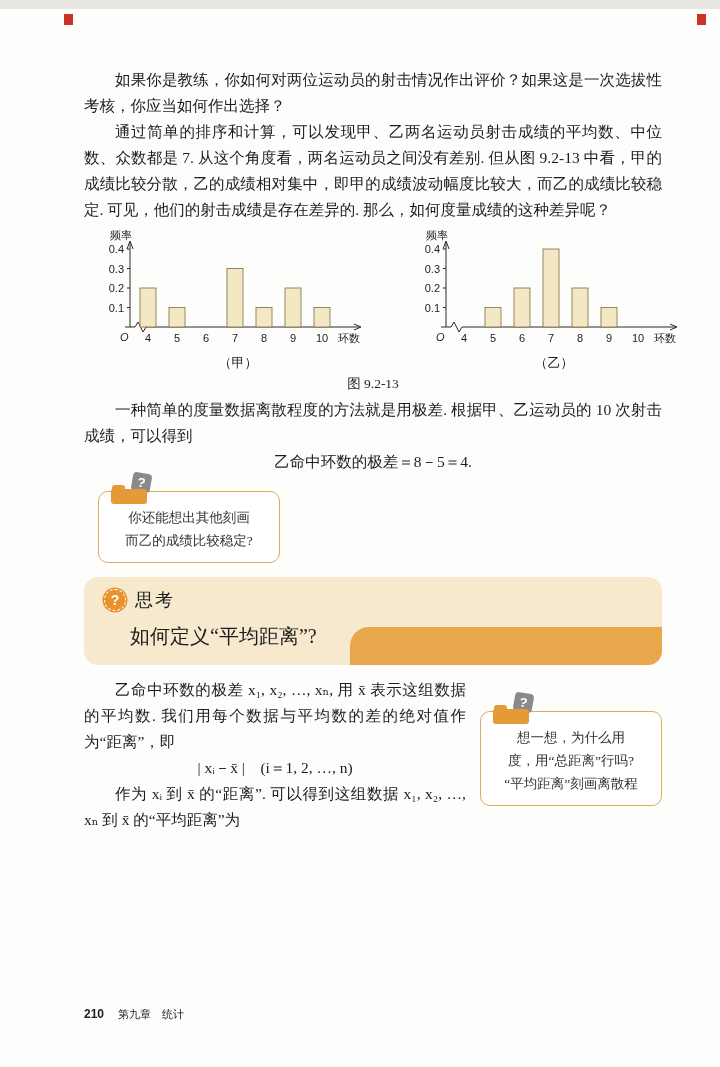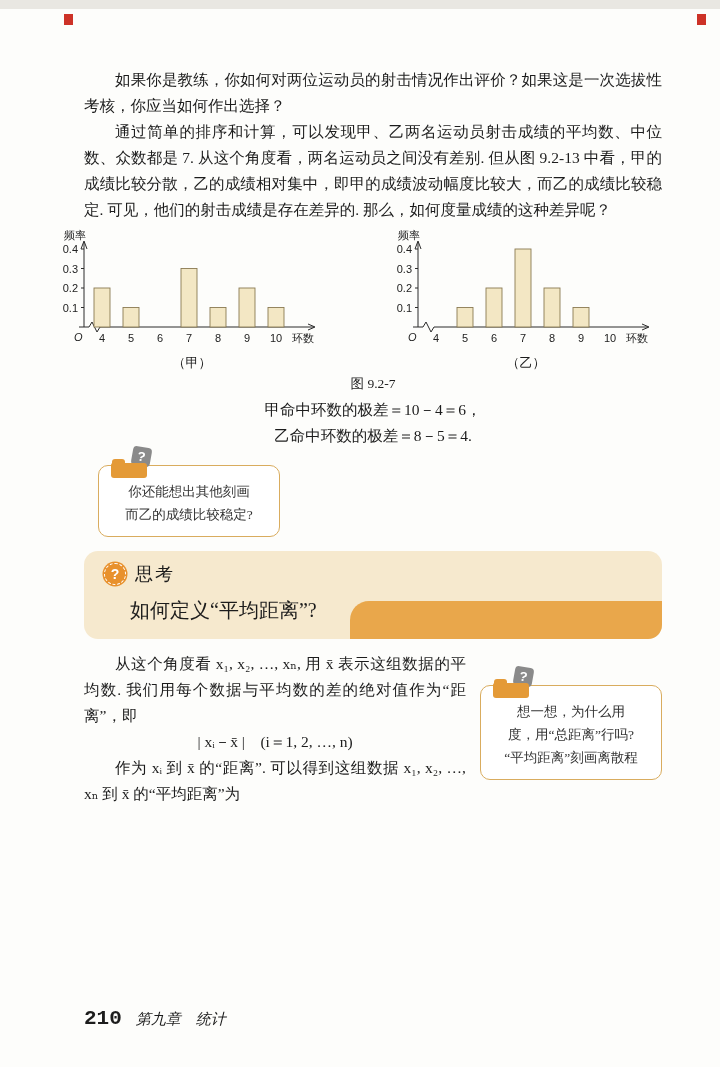--- a/index.html
+++ b/index.html
@@ -13,21 +13,21 @@
   .corner-mark.left { left:64px; }
   .corner-mark.right { left:697px; }
 
   .content { padding:58px 58px 0 84px; }
 
   .para { font-size:15.5px; line-height:26px; text-indent:2em; text-align:justify; }
   .formula-line { font-size:15.5px; line-height:26px; text-align:center; }
 
   
   .figure { margin:6px 0 4px; }
-  .charts-row { display:flex; justify-content:flex-end; gap:44px; }
+  .charts-row { display:flex; justify-content:space-between; gap:26px; }
   .chart-wrap { width:290px; }
   svg text { font-family:"Liberation Sans","DejaVu Sans",sans-serif; }
   .chart-caption { text-align:center; font-size:13px; line-height:16px; padding-left:18px; }
   .figure-caption { text-align:center; font-size:13.5px; line-height:18px; margin-top:4px; }
 
   
   .row { display:flex; align-items:flex-start; }
   .col-left { flex:1; min-width:0; }
 
   .callout {
@@ -63,22 +63,22 @@
     width:22px; height:22px; border-radius:50%; background:#e8912d; color:#fff;
     font-weight:bold; text-align:center; line-height:21px; font-size:14px;
     border:1.5px dashed #fff; box-shadow:0 0 0 1.5px #e8912d;
     font-family:"Liberation Sans",sans-serif;
   }
   .think-title { font-weight:normal; font-size:18px; letter-spacing:2px; }
   .think-question { position:relative; margin-top:11px; padding-left:26px; font-size:20px; }
 
   
   .footer { position:absolute; left:84px; top:998px; display:flex; align-items:baseline; gap:14px; }
-  .page-num { font-weight:bold; font-size:21px; font-family:Liberation Mono, monospace; }
-  .chapter { font-size:15px;font-style:italic; }
+  .page-num { font-weight:bold; font-size:12px; font-family:Liberation Sans, sans-serif; }
+  .chapter { font-size:11px; }
 </style>
 </head>
 <body>
 
 <div class="page">
   <div class="corner-mark left"></div>
   <div class="corner-mark right"></div>
 
   <div class="content">
 
@@ -150,24 +150,24 @@
               <rect x="172" y="59" width="16" height="39" fill="#f3e7c4" stroke="#8a7a52" stroke-width="0.9"></rect>
               <text x="180" y="113" font-size="11" text-anchor="middle" fill="#222">8</text>
               <rect x="201" y="78.5" width="16" height="19.5" fill="#f3e7c4" stroke="#8a7a52" stroke-width="0.9"></rect>
               <text x="209" y="113" font-size="11" text-anchor="middle" fill="#222">9</text>
               <text x="238" y="113" font-size="11" text-anchor="middle" fill="#222">10</text>
               <text x="265" y="113" font-size="11" text-anchor="middle" fill="#222">环数</text>
             </svg>
           <div class="chart-caption">（乙）</div>
         </div>
       </div>
-      <div class="figure-caption">图 9.2-7</div>
-    </div>
-
-    <div class="formula-line">甲命中环数的极差＝10－4＝6，</div>
+      <div class="figure-caption">图 9.2-13</div>
+    </div>
+
+    <p class="para">一种简单的度量数据离散程度的方法就是用极差. 根据甲、乙运动员的 10 次射击成绩，可以得到</p>
     <div class="formula-line">乙命中环数的极差＝8－5＝4.</div>
 
     <div class="row">
       <div class="callout callout-1">
         <div class="callout-tab">
           <div class="qcard">?</div>
           <div class="folder"></div>
         </div>
         <div class="line">你还能想出其他刻画</div>
         <div class="line">而乙的成绩比较稳定?</div>
@@ -178,21 +178,21 @@
       <div class="think-band"></div>
       <div class="think-header">
         <span class="qcircle">?</span>
         <span class="think-title">思考</span>
       </div>
       <div class="think-question">如何定义“平均距离”?</div>
     </div>
 
     <div class="row">
       <div class="col-left">
-        <p class="para">从这个角度看 x₁, x₂, …, xₙ, 用 x̄ 表示这组数据的平均数. 我们用每个数据与平均数的差的绝对值作为“距离”，即</p>
+        <p class="para">乙命中环数的极差 x₁, x₂, …, xₙ, 用 x̄ 表示这组数据的平均数. 我们用每个数据与平均数的差的绝对值作为“距离”，即</p>
         <div class="formula-line">| xᵢ－x̄ |　(i＝1, 2, …, n)</div>
         <p class="para">作为 xᵢ 到 x̄ 的“距离”. 可以得到这组数据 x₁, x₂, …, xₙ 到 x̄ 的“平均距离”为</p>
       </div>
       <div class="callout callout-2">
         <div class="callout-tab">
           <div class="qcard">?</div>
           <div class="folder"></div>
         </div>
         <div class="line">想一想，为什么用</div>
         <div class="line">度，用“总距离”行吗?</div>

